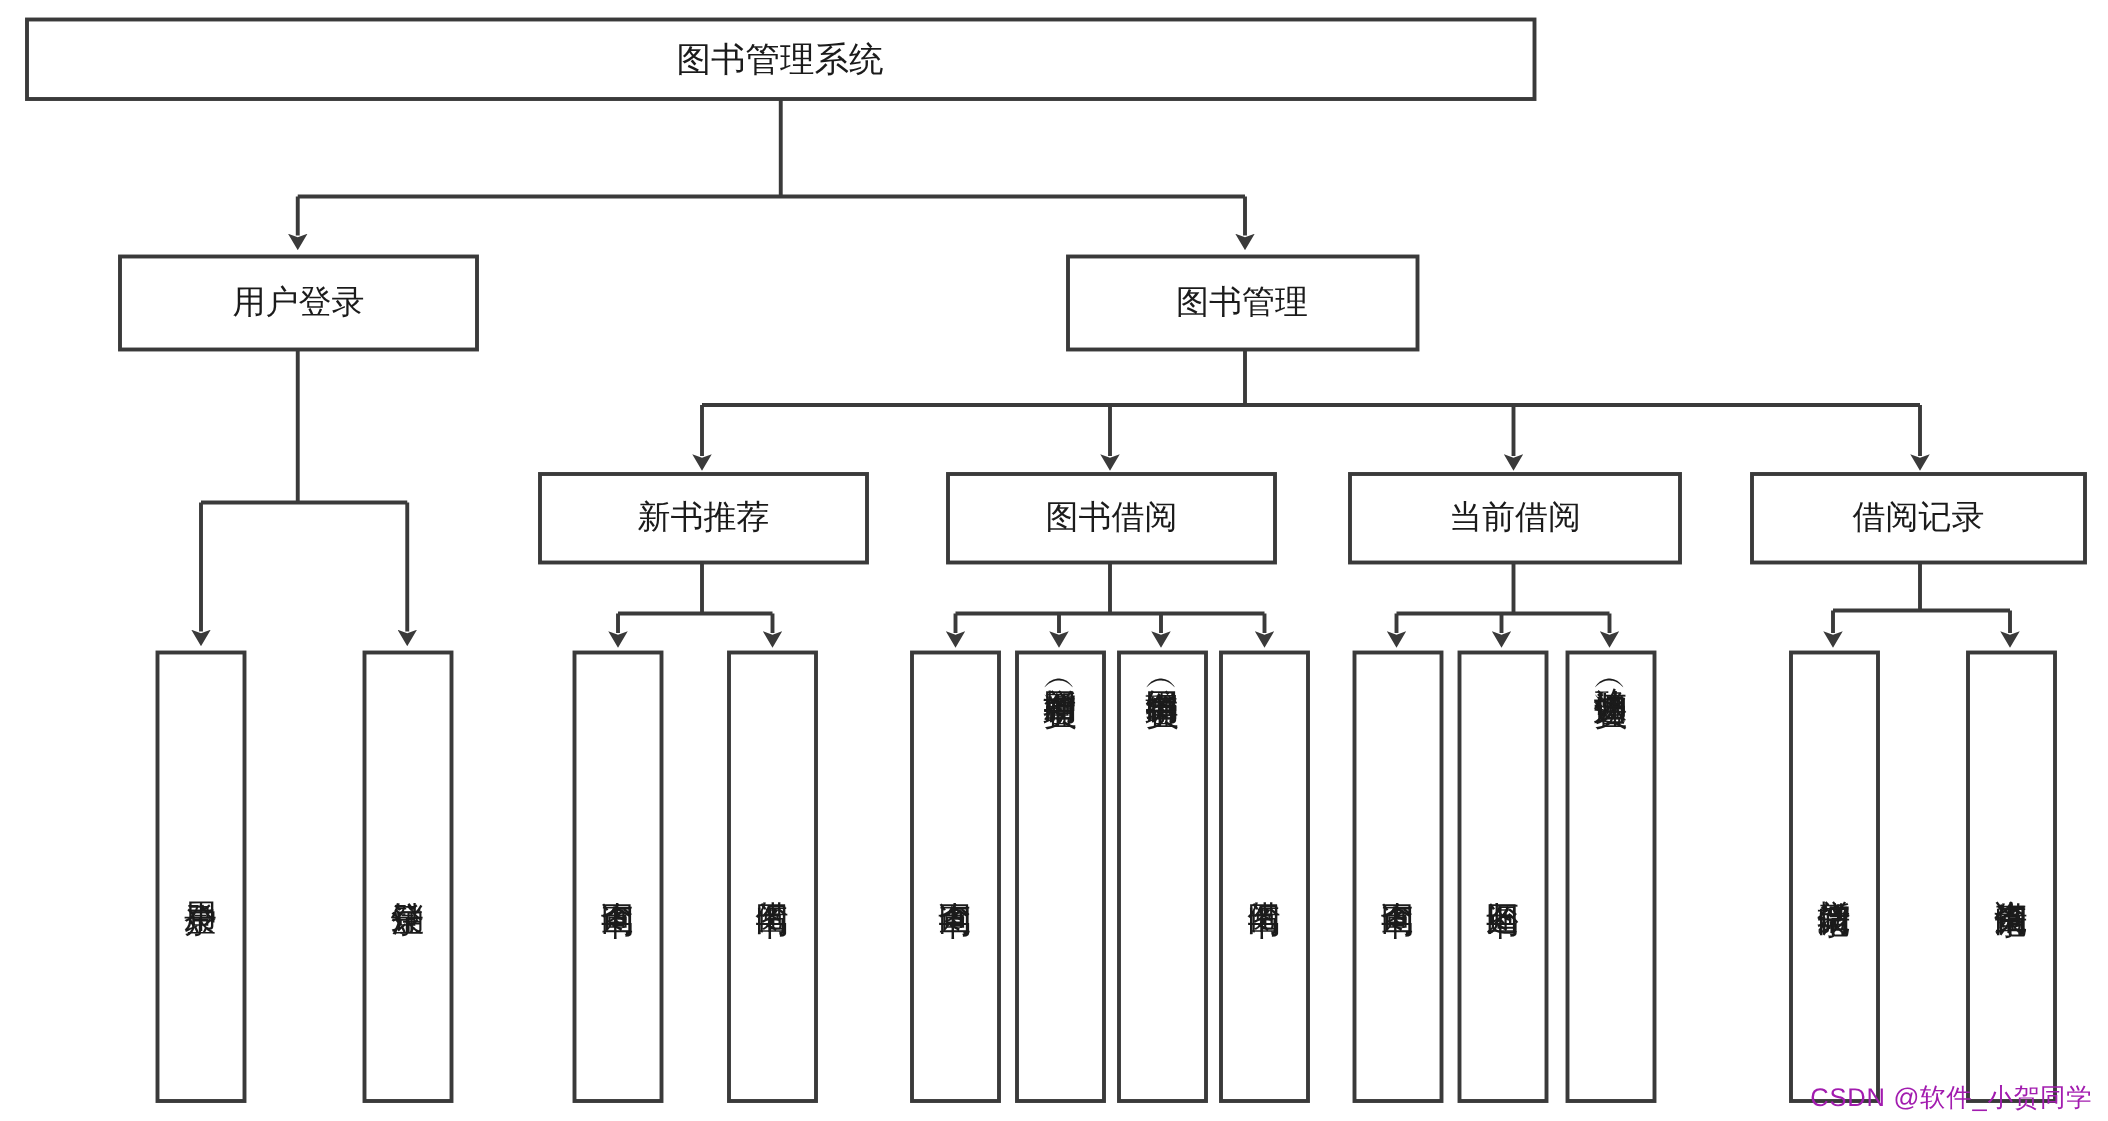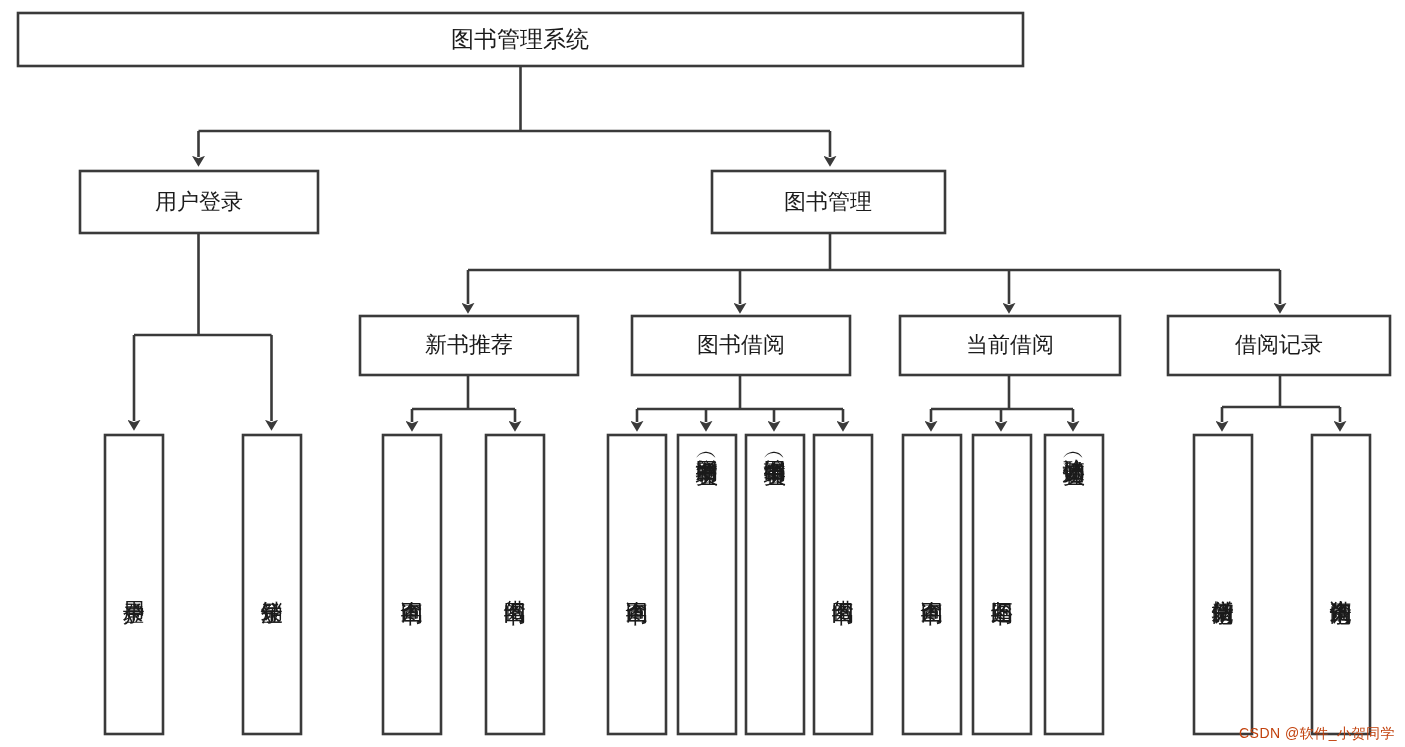--- a/index.html
+++ b/index.html
@@ -47,22 +47,22 @@
     stroke-width:2.6;
     fill:none;
     stroke-linecap:butt;
   }
   .arrow-head{fill:#3a3a3a;}
   #watermark{
     position:absolute;
     right:10px;
     bottom:4px;
     font-family:"Liberation Sans","DejaVu Sans",sans-serif;
-    font-size:14px;
-    color:#c2410c;
+    font-size:17px;
+    color:#a21caf;
     letter-spacing:.5px;
     white-space:nowrap;
   }
 </style>
 </head>
 <body>
 
 <div id="diagram-root">
 
   <svg id="diagram-svg" viewBox="0 0 1405 747">

